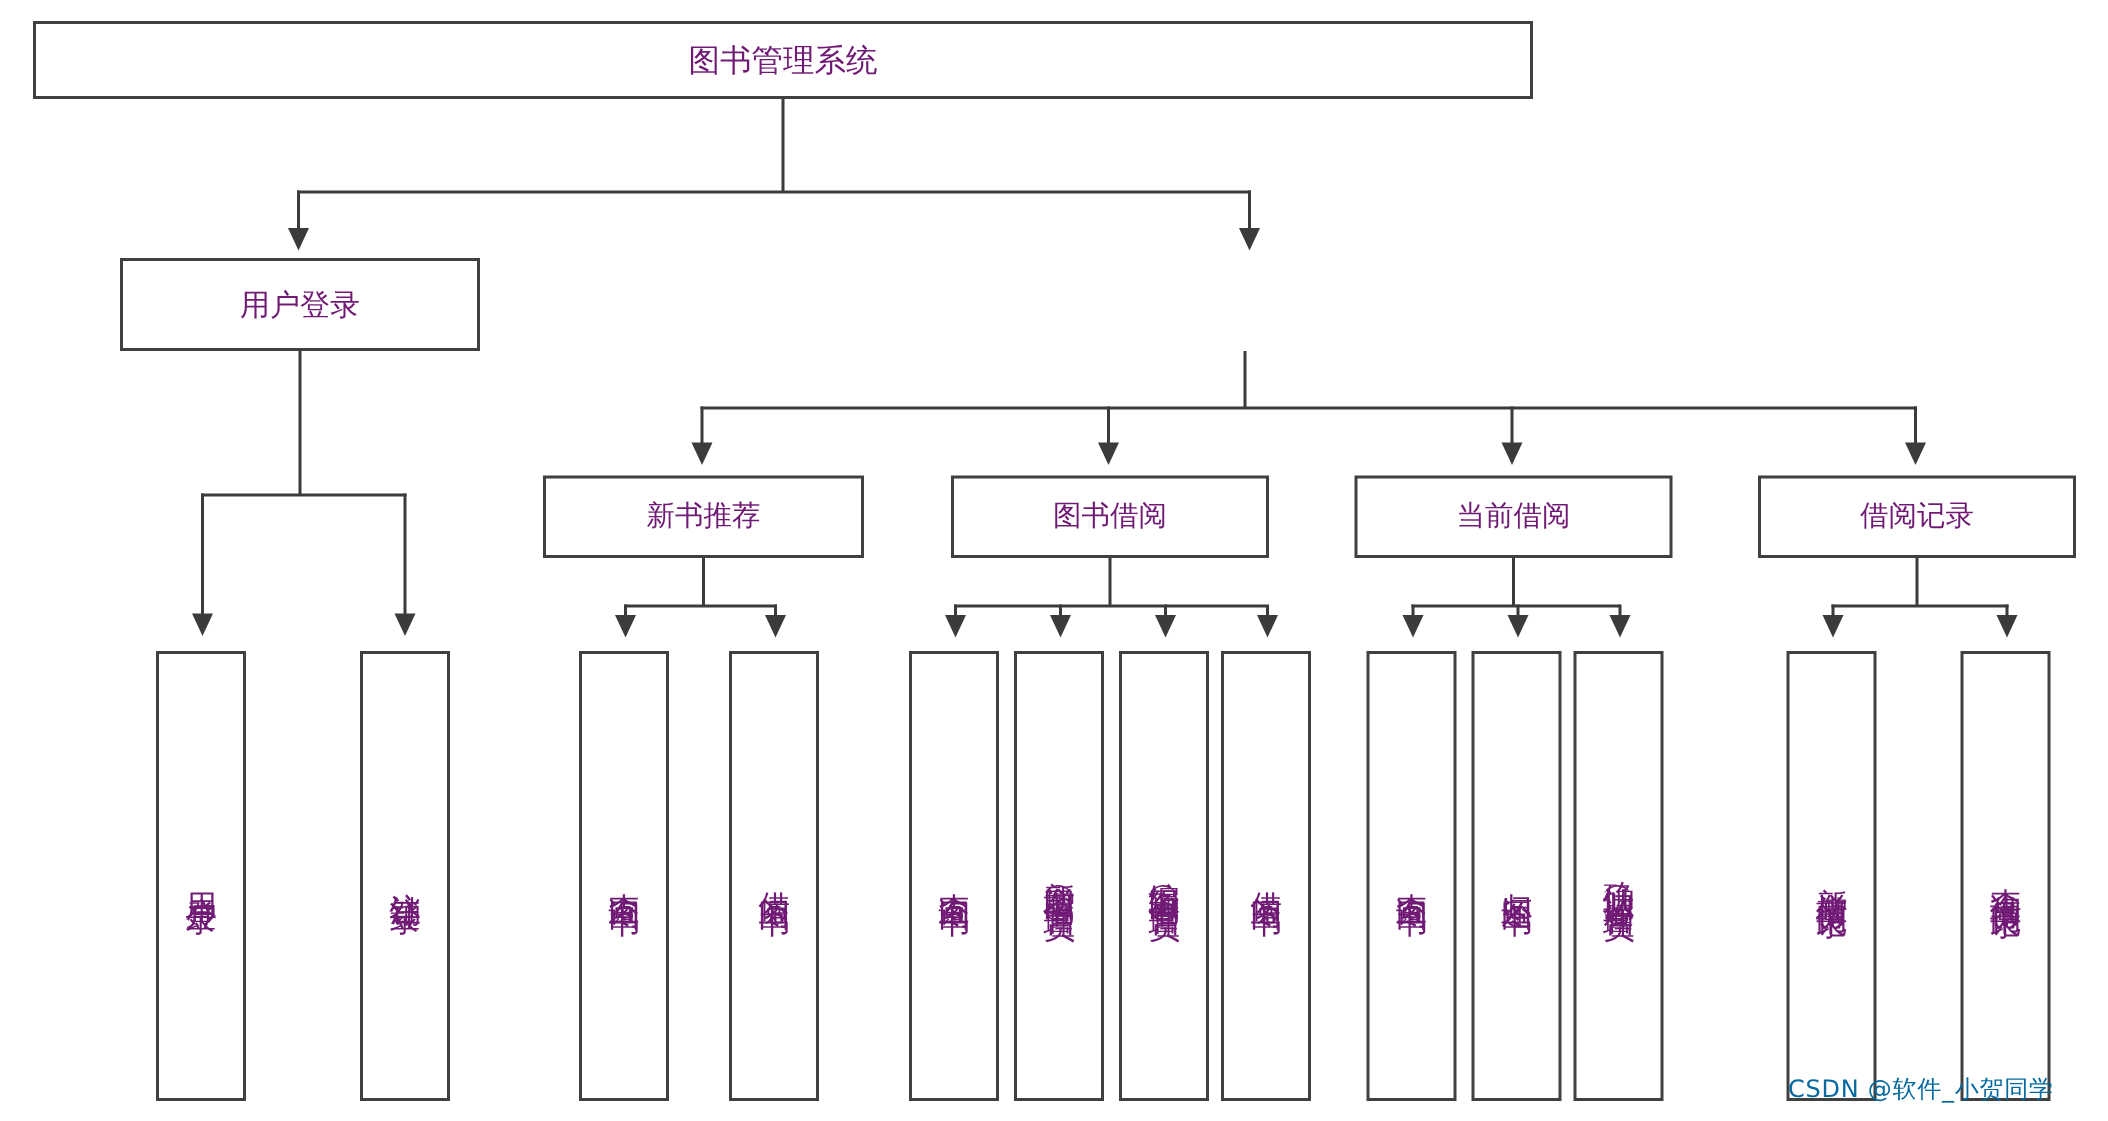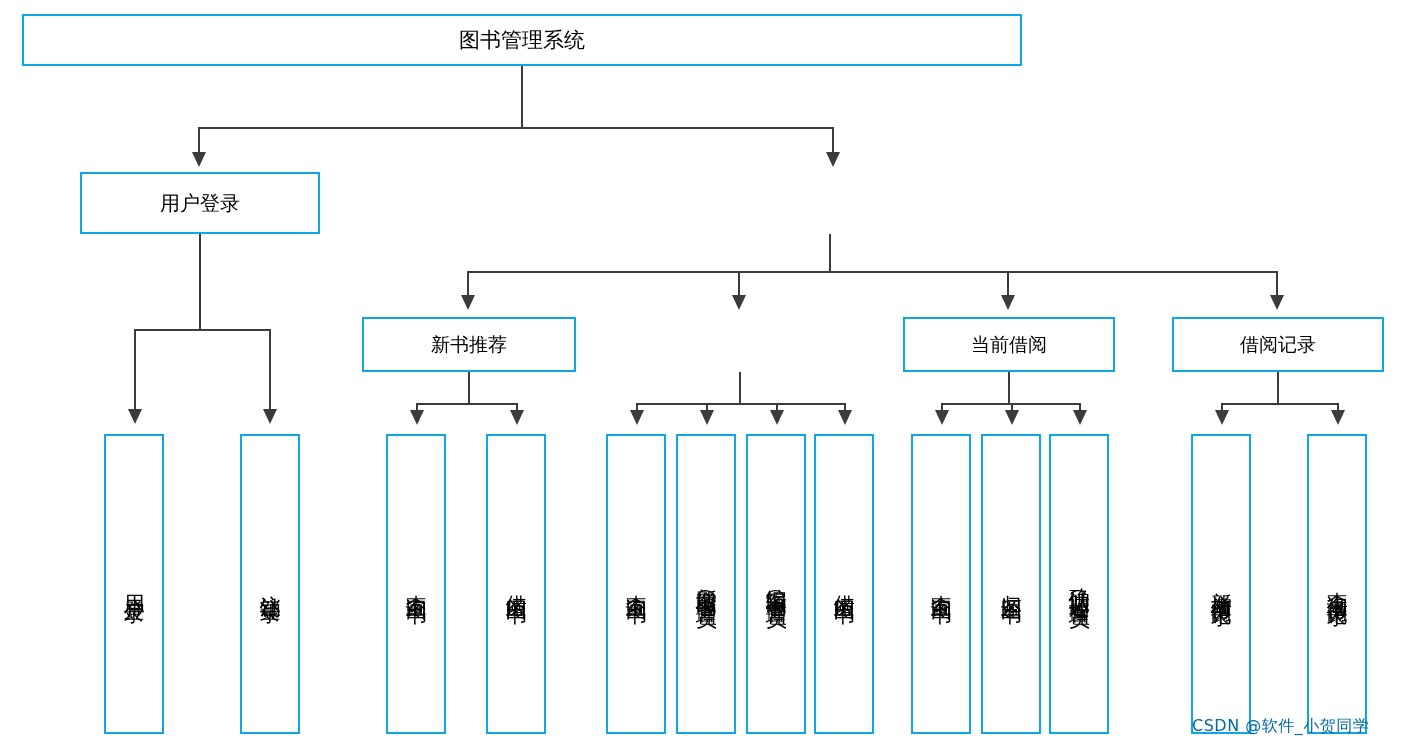--- a/index.html
+++ b/index.html
@@ -16,25 +16,25 @@
     width: 1405px;
     height: 747px;
     background: #ffffff;
     overflow: hidden;
   }
   
   .node {
     position: absolute;
     box-sizing: border-box;
     background: #ffffff;
-    border: 2px solid #0ea5e9;
+    border: 2px solid #404040;
     display: flex;
     align-items: center;
     justify-content: center;
-    color: #000000;
+    color: #701a75;
     line-height: 1.25;
   }
   .node.root {
     font-size: 21px;
   }
   .node.lvl2 {
     font-size: 20px;
   }
   .node.lvl3 {
     font-size: 19px;
@@ -113,20 +113,23 @@
   <div class="vline" style="left:738px; top:271px; width:2px; height:26px;"></div>
   <div class="arrow" style="left:732px; top:295px;"></div>
   <div class="vline" style="left:1007px; top:271px; width:2px; height:26px;"></div>
   <div class="arrow" style="left:1001px; top:295px;"></div>
   <div class="vline" style="left:1276px; top:271px; width:2px; height:26px;"></div>
   <div class="arrow" style="left:1270px; top:295px;"></div>
 
   <div class="node lvl3" style="left:362px; top:317px; width:214px; height:55px;">
     <span class="label">新书推荐</span>
   </div>
+  <div class="node lvl3" style="left:634px; top:317px; width:212px; height:55px;">
+    <span class="label">图书借阅</span>
+  </div>
   <div class="node lvl3" style="left:903px; top:317px; width:212px; height:55px;">
     <span class="label">当前借阅</span>
   </div>
   <div class="node lvl3" style="left:1172px; top:317px; width:212px; height:55px;">
     <span class="label">借阅记录</span>
   </div>
 
   <div class="vline" style="left:468px; top:372px; width:2px; height:32px;"></div>
   <div class="hline" style="left:416px; top:403px; width:102px; height:2px;"></div>
   <div class="vline" style="left:416px; top:403px; width:2px; height:10px;"></div>

